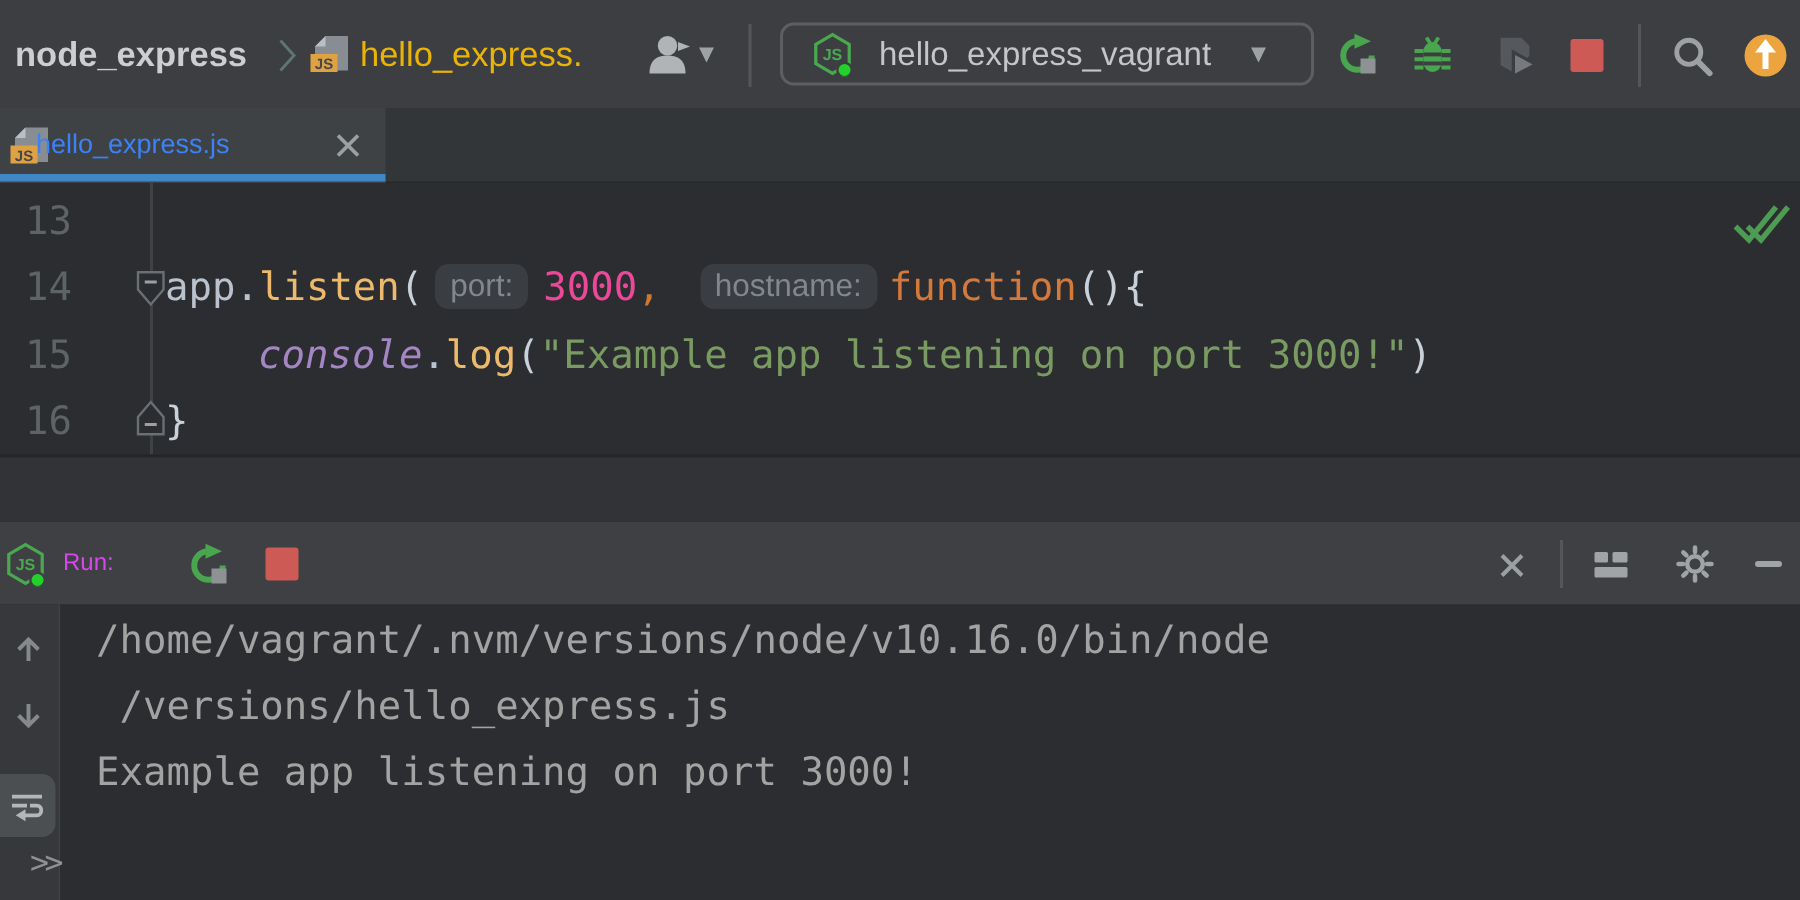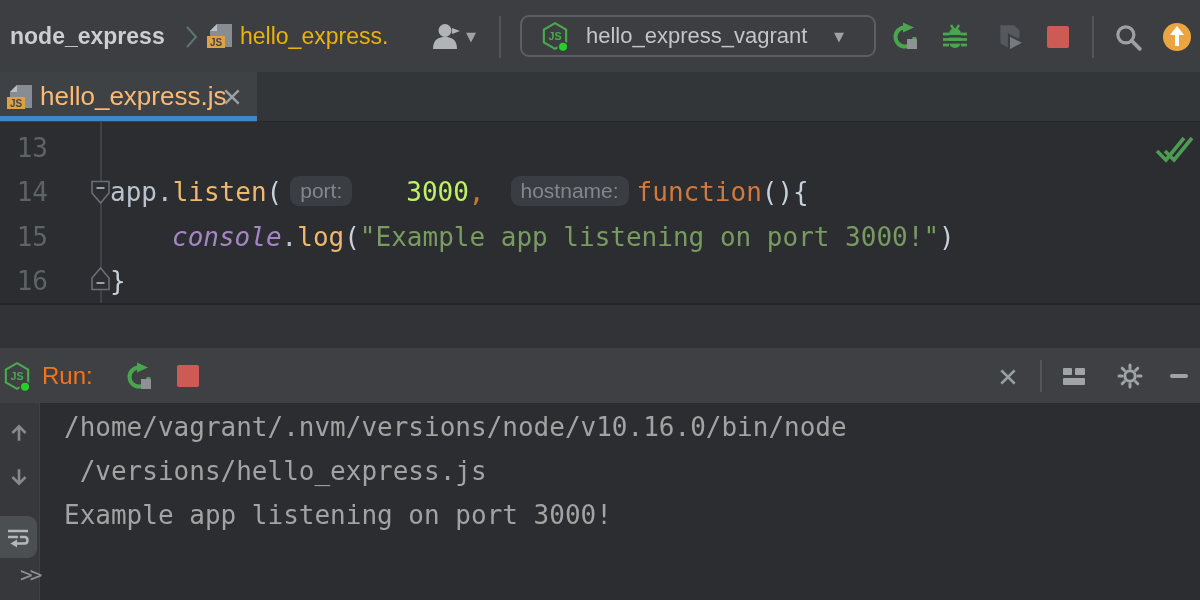--- a/index.html
+++ b/index.html
@@ -12,50 +12,50 @@
   .crumb-project{left:10px;top:0;height:72px;line-height:72px;font-size:23px;font-weight:bold;color:#ccced0;}
   .crumb-file{left:240px;top:0;height:72px;line-height:72px;font-size:23px;color:#eab308;}
   .vsep{width:2px;background:#54565a;}
   .runchip{left:520px;top:15px;width:356px;height:42px;border:2px solid #5c5f62;border-radius:9px;box-sizing:border-box;}
   .runchip-label{left:586px;top:16px;height:42px;line-height:40px;font-size:22px;color:#c3c5c7;}
   .caret{color:#9ea2a5;font-size:13px;font-family:"DejaVu Sans",sans-serif;}
 
   
   .tabbar{left:0;top:72px;width:1200px;height:50px;background:#333639;border-bottom:1px solid #26282a;box-sizing:border-box;}
   .tab-active{left:0;top:72px;width:257px;height:50px;background:#3f4245;}
-  .tab-label{left:40px;top:72px;height:50px;line-height:48px;font-size:26px;color:#fdba74;}
+  .tab-label{left:24px;top:72px;height:50px;line-height:48px;font-size:18px;color:#3b82f6;}
   .tab-underline{left:0;top:116px;width:257px;height:5px;background:#4087c8;}
   .tab-close{left:222px;top:87px;}
 
   
   .editor{left:0;top:122px;width:1200px;height:181px;background:#2b2d30;}
   .gutter-num{width:48px;text-align:right;font-size:26px;line-height:44px;height:44px;color:#5e6366;
               font-family:"DejaVu Sans Mono",monospace;}
   .guide{left:100px;top:122px;width:2px;height:181px;background:#3e4245;}
   .code-line{height:44px;line-height:44px;font-size:26px;white-space:pre;font-family:"DejaVu Sans Mono",monospace;}
   .tk-plain{color:#b9c2cd;}
   .tk-paren{color:#c8d0da;}
   .tk-fn{color:#edb96c;}
   .tk-kw{color:#d2793b;}
-  .tk-num{color:#bef264;margin-left:44px;}
+  .tk-num{color:#ec4899;}
   .tk-comma{color:#cc7832;}
   .tk-str{color:#799b62;}
   .tk-global{color:#a586c5;font-style:italic;}
   .hint{display:inline-block;background:#3a3d41;color:#82878f;border-radius:9px;
         font-family:"Liberation Sans",sans-serif;font-size:21px;line-height:30px;height:30px;
         padding:0 10px;vertical-align:3px;}
   .hint.first{margin:0 10px 16px 8px;text-align:center;}
   .hint.second{margin:0 8px 0 26px;}
 
   .divider-1{left:0;top:303px;width:1200px;height:2px;background:#242527;}
   .band{left:0;top:305px;width:1200px;height:43px;background:#313336;}
 
   
   .runheader{left:0;top:348px;width:1200px;height:55px;background:#3e4043;}
-  .run-title{left:42px;top:348px;height:55px;line-height:55px;font-size:24px;color:#f97316;}
+  .run-title{left:42px;top:348px;height:55px;line-height:55px;font-size:16px;color:#d946ef;}
   .stopsq{width:22px;height:22px;background:#ce5a55;border-radius:2px;}
   .dash{width:18px;height:4px;background:#a0a4a7;border-radius:2px;}
 
   
   .consolebg{left:0;top:403px;width:1200px;height:197px;background:#2b2d30;}
   .strip{left:0;top:403px;width:40px;height:197px;background:#36383b;border-right:1px solid #3f4143;box-sizing:border-box;}
   .wrapchip{left:0;top:516px;width:37px;height:42px;background:#4c4f52;border-radius:0 9px 9px 0;}
   .console-line{left:64px;height:44px;line-height:44px;font-size:26px;color:#a3a3a3;white-space:pre;
                 font-family:"DejaVu Sans Mono",monospace;}
   .expander{left:20px;top:563px;font-size:21px;letter-spacing:-3px;color:#8d9194;font-family:"DejaVu Sans Mono",monospace;}

